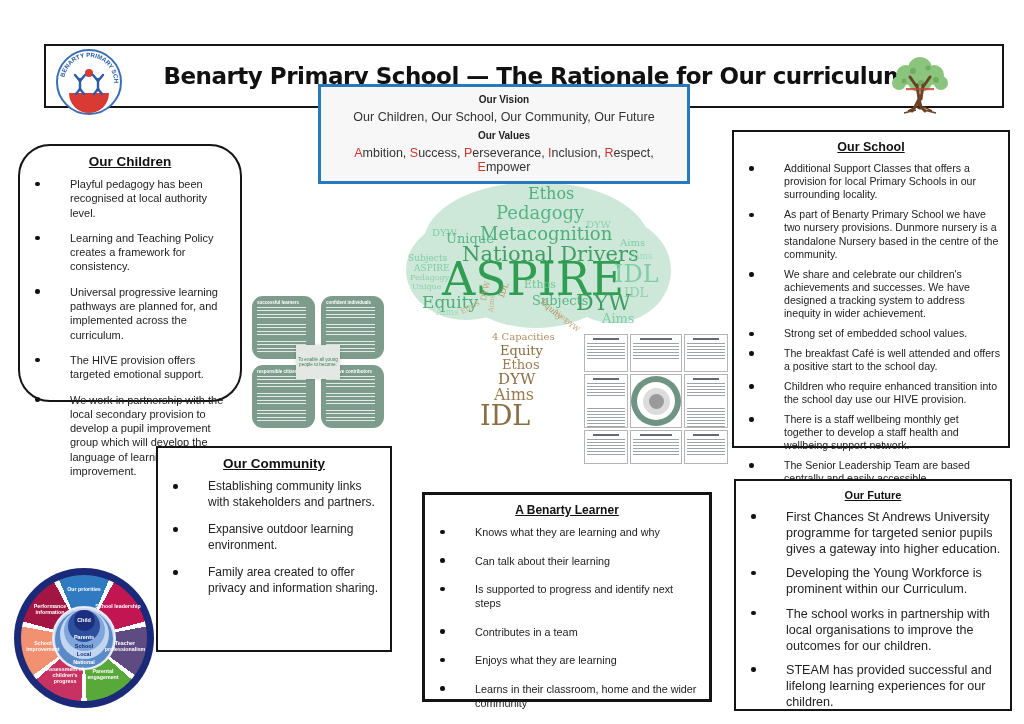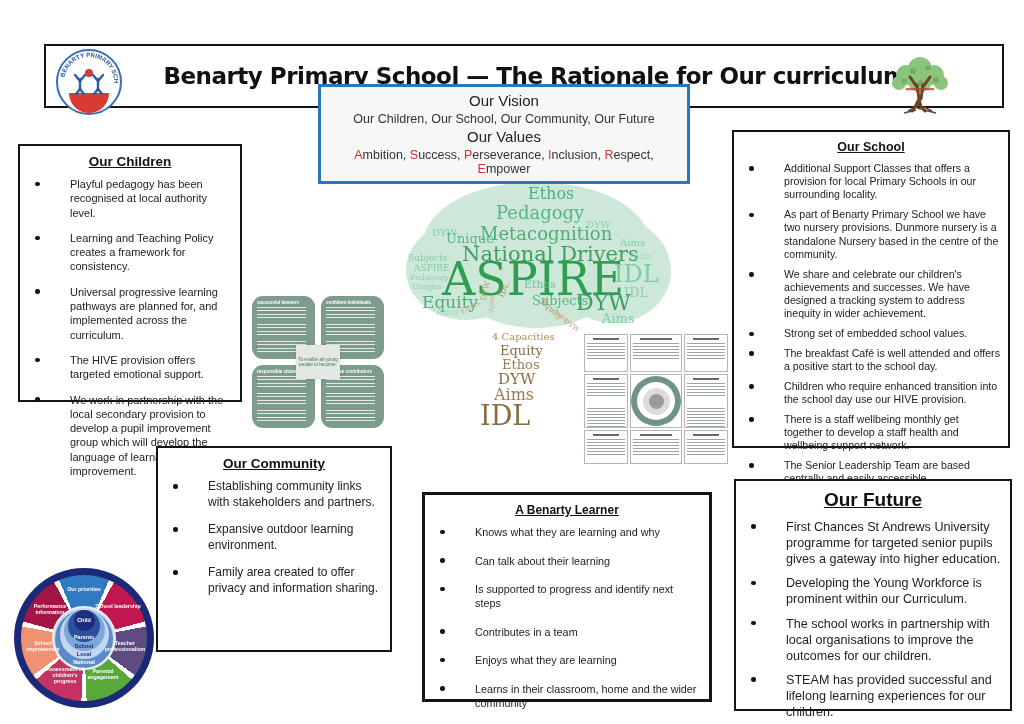--- a/index.html
+++ b/index.html
@@ -12,44 +12,44 @@
              background:#fff;display:flex;align-items:center;justify-content:center;z-index:2;padding-left:22px;}
   .title-bar h1{margin:0;font-family:"DejaVu Sans", sans-serif;font-size:23px;font-weight:700;
                 letter-spacing:-0.5px;color:#111;}
   .badge{left:56px;top:49px;width:66px;height:66px;z-index:3;}
   .tree-logo{left:886px;top:55px;width:68px;height:62px;z-index:3;}
 
   
   .vision{left:318px;top:84px;width:372px;height:100px;background:#f7f7f7;
           border:3px solid #2779bd;z-index:4;text-align:center;
           display:flex;flex-direction:column;justify-content:space-evenly;padding:2px 6px;box-sizing:border-box;}
-  .vision .h{font-weight:400;font-size:15px;color:#222;}
+  .vision .h{font-weight:700;font-size:10px;color:#222;}
   .vision .t{font-size:12.5px;color:#333;}
 
   
   .panel{border:2px solid #141414;background:#fff;box-sizing:border-box;padding:8px 8px 0 8px;z-index:2;}
   .panel .ptitle{text-align:center;font-weight:700;text-decoration:underline;color:#111;}
   .panel ul{list-style:none;margin:8px 0 0 0;padding:0;}
   .panel li{position:relative;padding-left:42px;color:#222;}
   .panel li::before{content:"";position:absolute;left:7px;top:0.42em;width:4.5px;height:4.5px;
                     border-radius:50%;background:#111;}
-  .p-children{left:18px;top:144px;width:224px;height:258px;font-size:11px;}
+  .p-children{left:18px;top:144px;width:224px;height:258px;font-size:11px;border-radius:32px;}
   .p-children .ptitle{font-size:13.5px;}
   .p-children li{margin-bottom:11px;line-height:1.3;}
   .p-school{left:732px;top:130px;width:278px;height:318px;font-size:10.6px;}
   .p-school .ptitle{font-size:12.5px;}
   .p-school li{margin-bottom:6.5px;line-height:1.25;}
   .p-community{left:156px;top:446px;width:236px;height:206px;font-size:12px;}
   .p-community .ptitle{font-size:13.5px;}
   .p-community li{margin-bottom:12px;line-height:1.3;}
   .p-learner{left:422px;top:492px;width:290px;height:210px;font-size:10.8px;border-width:3px;}
   .p-learner .ptitle{font-size:12px;}
   .p-learner li{margin-bottom:14.5px;line-height:1.3;}
   .p-future{left:734px;top:479px;width:278px;height:232px;font-size:12.6px;}
-  .p-future .ptitle{font-size:19px;}
+  .p-future .ptitle{font-size:11px;}
   .p-future li{margin-bottom:8px;line-height:1.28;}
 
   
   .word-cloud{left:378px;top:182px;width:270px;height:268px;z-index:1;font-family:"DejaVu Serif", serif;margin-left:28px;}
   .blob{position:absolute;border-radius:50%;background:#cde8d8;}
   .wc-word{position:absolute;white-space:nowrap;line-height:1;transform-origin:left top;}
 
   
   .capacities{left:252px;top:296px;width:132px;height:132px;z-index:2;
               display:grid;grid-template-columns:1fr 1fr;grid-template-rows:1fr 1fr;gap:6px;}

